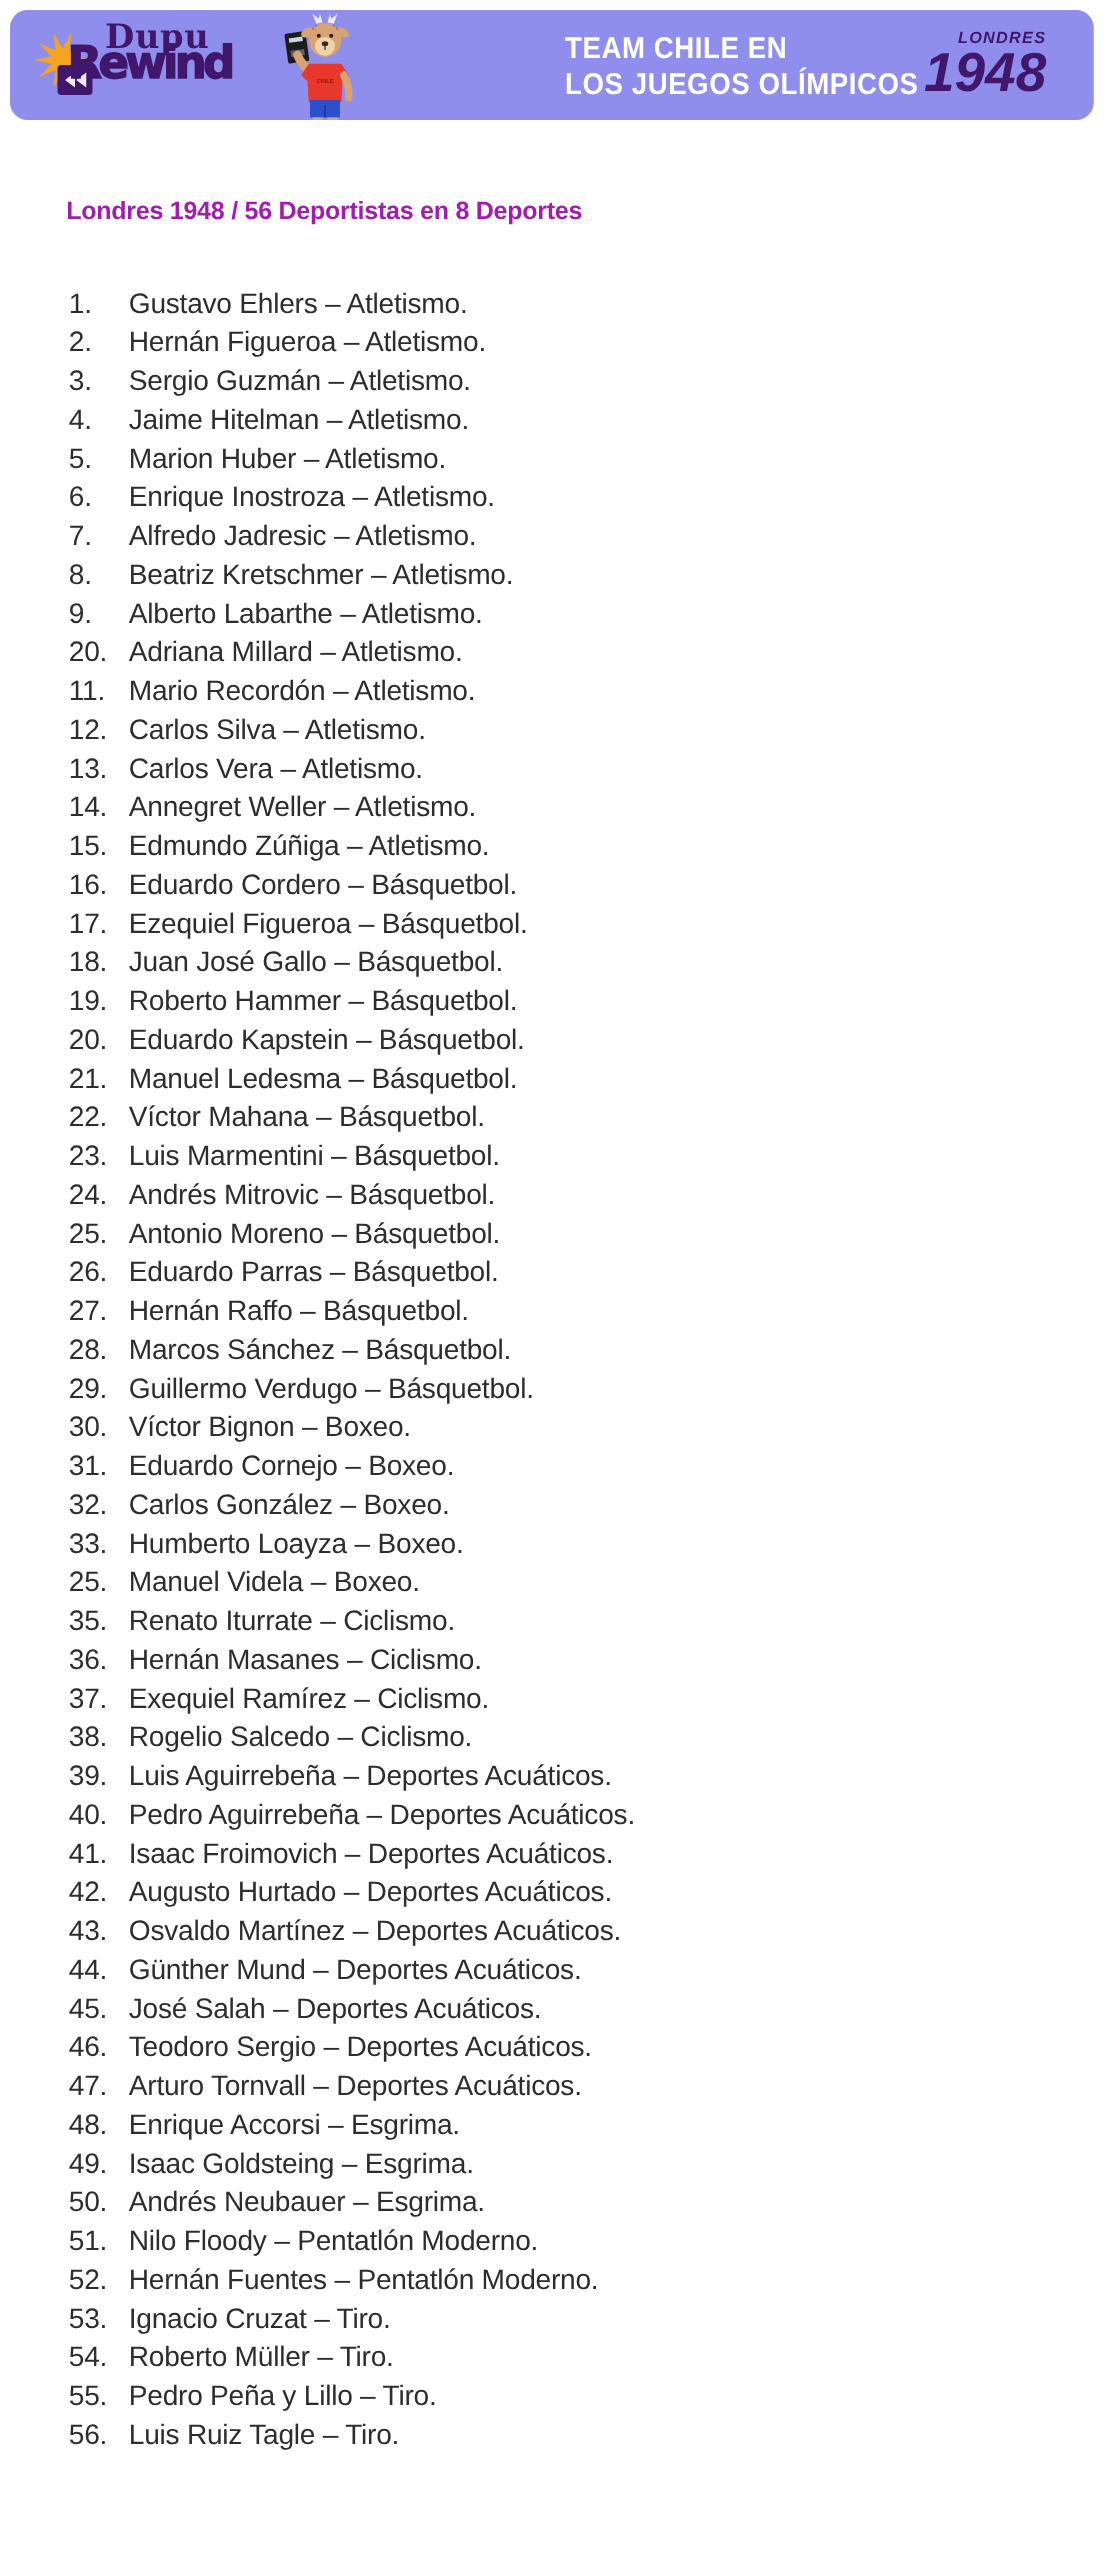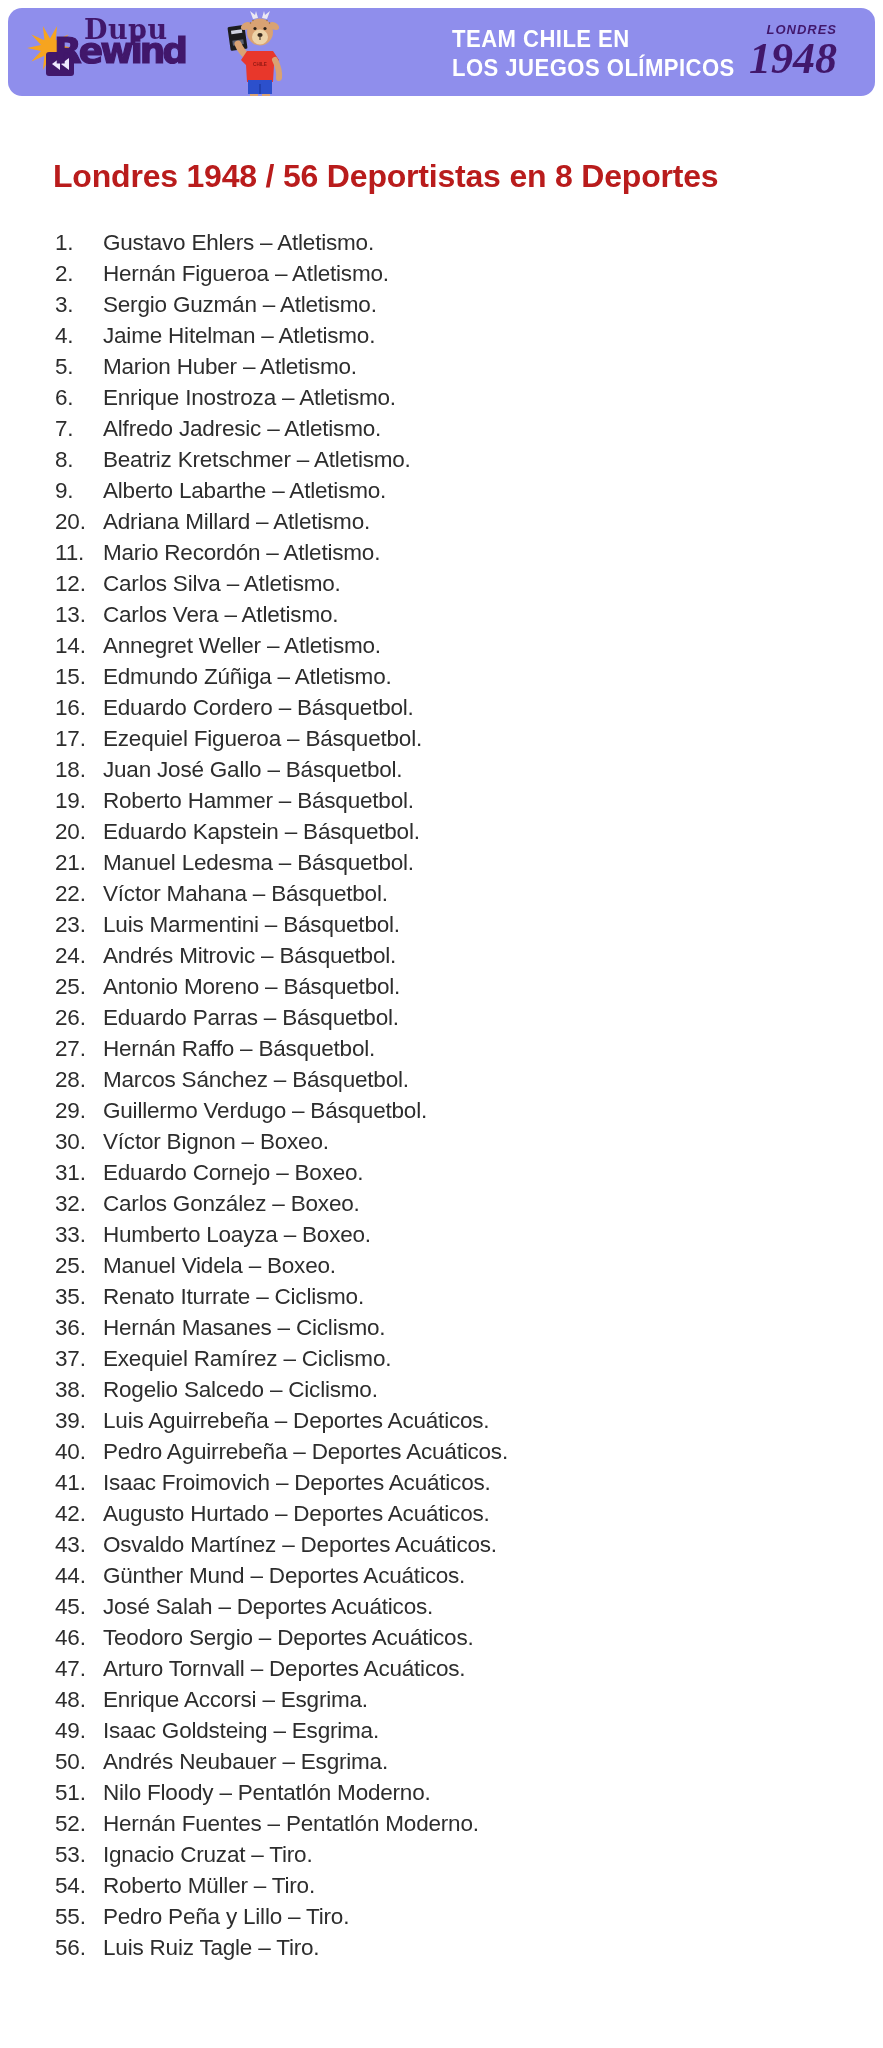--- a/index.html
+++ b/index.html
@@ -38,26 +38,26 @@
   .campaign {
     position:absolute; left:444px; top:16px; color:#ffffff;
     font-weight:bold; font-size:24px; line-height:29px; white-space:nowrap;
     transform:scaleX(0.92); transform-origin:left top; letter-spacing:0.5px;
   }
   .edition {
     position:absolute; right:38px; top:12px; text-align:right; color:#41176b;
     font-style:italic; font-weight:bold; white-space:nowrap;
   }
   .ed-city { font-size:13px; letter-spacing:1px; line-height:20px; }
-  .ed-year { font-size:44px; line-height:40px; margin-top:-1px; letter-spacing:0px;font-family:Liberation Serif, serif; }
+  .ed-year { font-size:44px; line-height:40px; margin-top:-1px; letter-spacing:0px; }
 
   
   .heading {
     position:absolute; left:53px; top:158px; margin:0;
-    font-size:32px; font-weight:bold; color:#b91c1c; letter-spacing:-0.2px;
+    font-size:20px; font-weight:bold; color:#a21caf; letter-spacing:-0.2px;
     white-space:nowrap;
     text-align:right;
   }
   .athletes {
     position:absolute; left:55px; top:230px; right:16px;
     margin:0; padding:0; list-style:none;
   }
   .athletes li {
     display:flex; height:31px; align-items:flex-start;
     font-size:22.5px; color:#2d2d2d; letter-spacing:-0.2px; white-space:nowrap;

